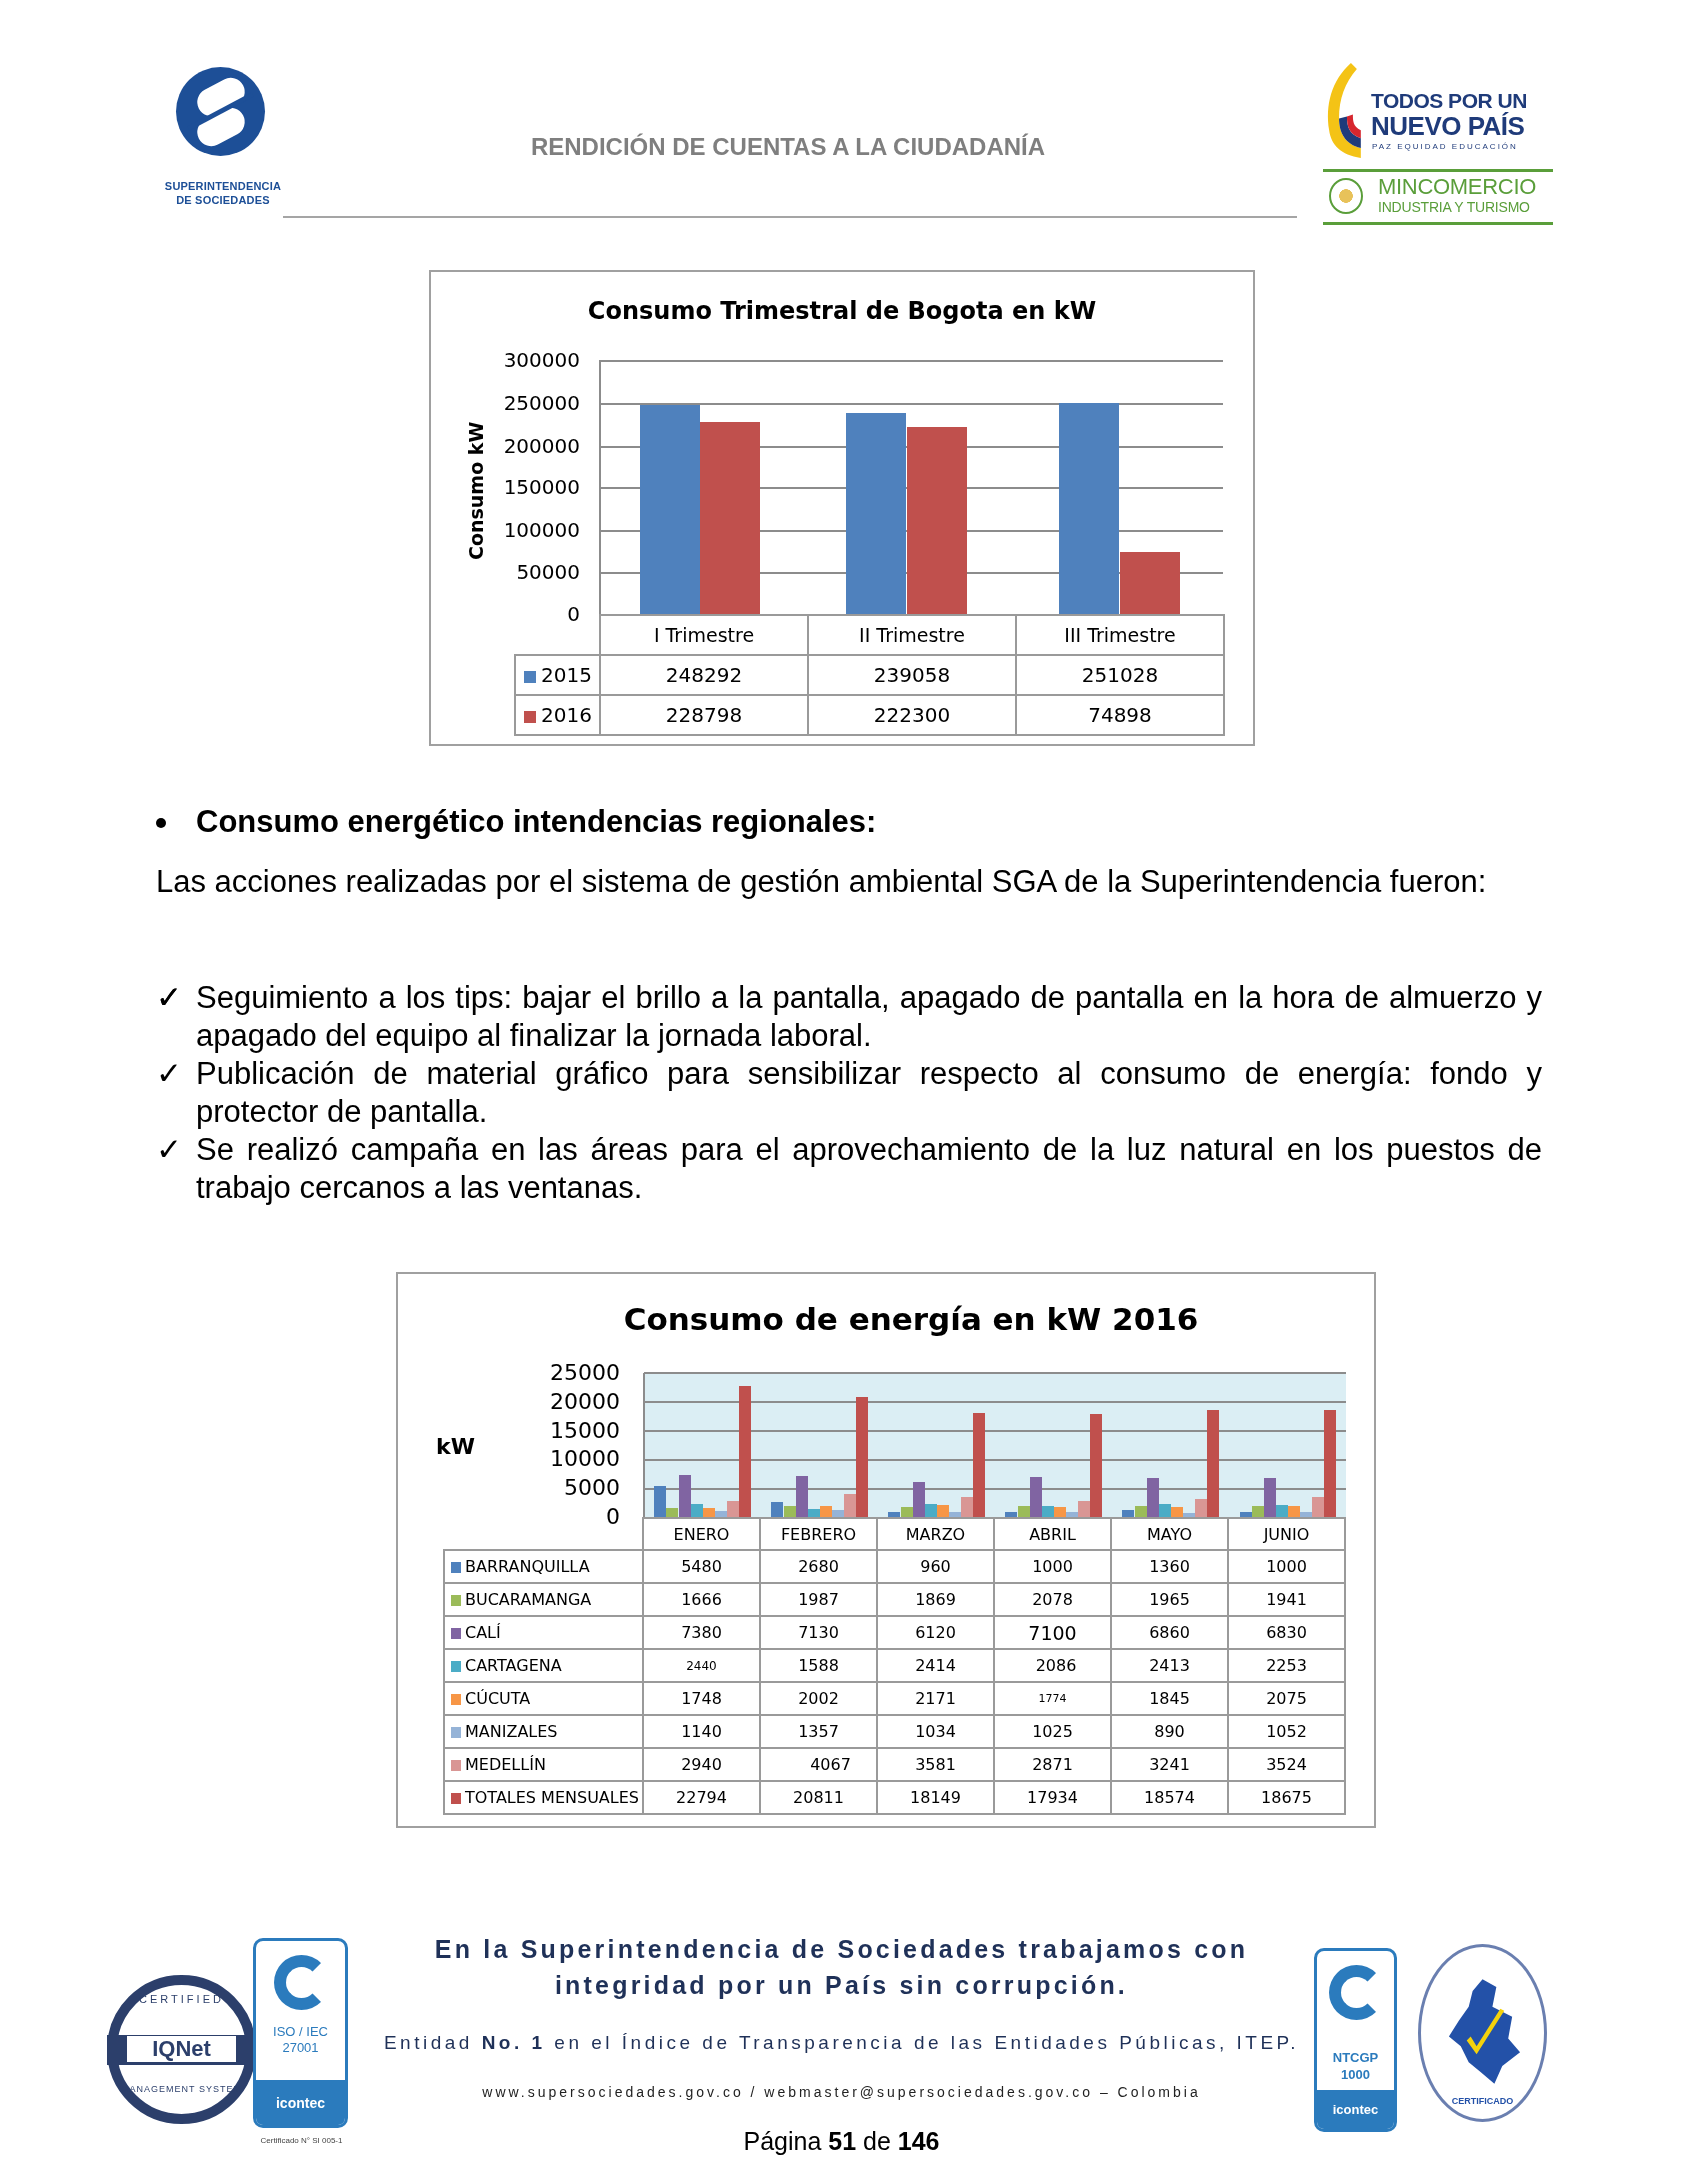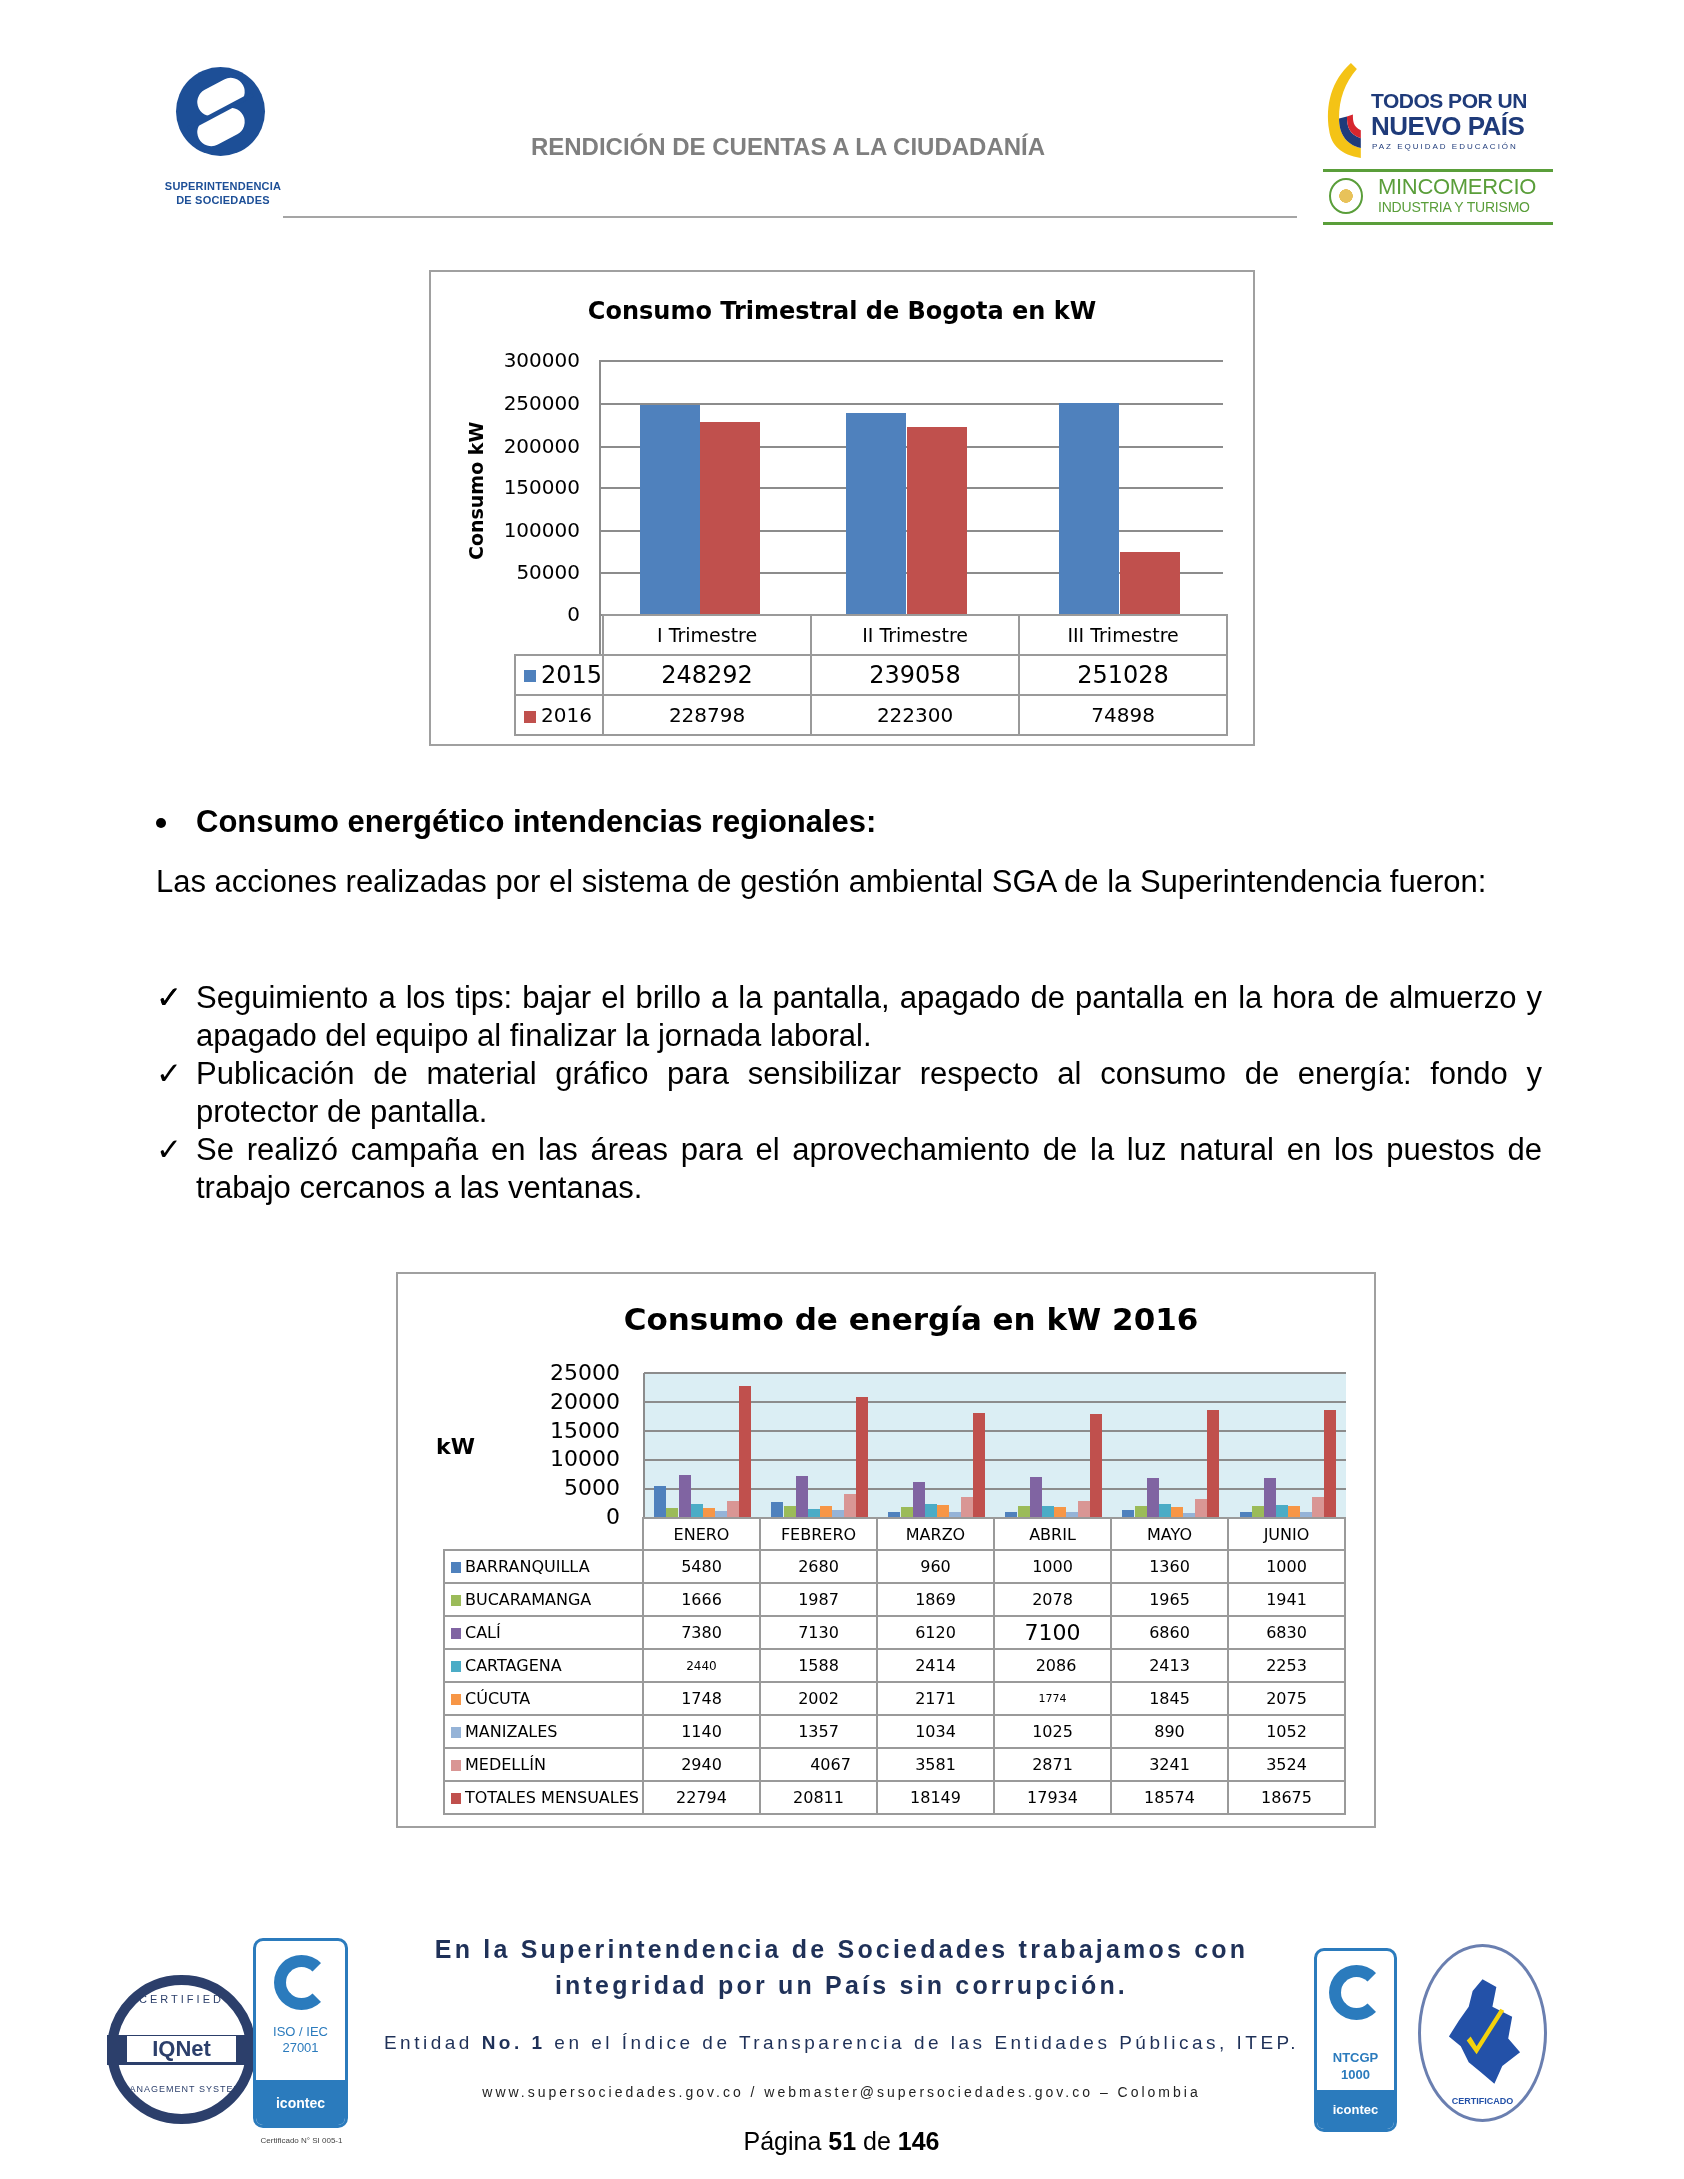--- a/index.html
+++ b/index.html
@@ -120,21 +120,21 @@
 </div>
 
 <table class="dt" style="left:514px; top:614px;">
   <tbody>
       <tr style="height:40px;">
     <td class="blank" style="width:84px;"></td>
     <td style="width:206px; font-size:19px;">I Trimestre</td>
     <td style="width:206px; font-size:19px;">II Trimestre</td>
     <td style="width:206px; font-size:19px;">III Trimestre</td>
   </tr>
-  <tr style="height:40px; font-size:24px;margin-top:48px;">
+  <tr style="height:40px; font-size:20px;margin-top:48px;">
     <td class="lab" style="padding-left:8px;"><span class="sw" style="width:12px;height:12px;background:#4f81bd;margin-right:5px;"></span><span>2015</span></td>
     <td>248292</td>
     <td>239058</td>
     <td>251028</td>
   </tr>
   <tr style="height:40px; font-size:20px;">
     <td class="lab" style="padding-left:8px;"><span class="sw" style="width:12px;height:12px;background:#c0504d;margin-right:5px;"></span><span>2016</span></td>
     <td>228798</td>
     <td>222300</td>
     <td>74898</td>
@@ -258,21 +258,21 @@
         <td style="font-size: 16px;">1869</td>
         <td style="font-size: 16px;">2078</td>
         <td style="font-size: 16px;">1965</td>
         <td style="font-size: 16px;">1941</td>
       </tr>
       <tr style="height: 33px;">
         <td class="lab" style="font-size: 16px; padding-left: 6px;"><span class="sw" style="width: 10px; height: 11px; background: rgb(128, 100, 162); margin-right: 4px;"></span><span>CALÍ</span></td>
         <td style="font-size: 16px;">7380</td>
         <td style="font-size: 16px;">7130</td>
         <td style="font-size: 16px;">6120</td>
-        <td style="font-size: 22px;">7100</td>
+        <td style="font-size: 19px;">7100</td>
         <td style="font-size: 16px;">6860</td>
         <td style="font-size: 16px;">6830</td>
       </tr>
       <tr style="height: 33px;">
         <td class="lab" style="font-size: 16px; padding-left: 6px;"><span class="sw" style="width: 10px; height: 11px; background: rgb(75, 172, 198); margin-right: 4px;"></span><span>CARTAGENA</span></td>
         <td style="font-size: 12px;">2440</td>
         <td style="font-size: 16px;">1588</td>
         <td style="font-size: 16px;">2414</td>
         <td style="font-size: 16px; padding-left: 7px;">2086</td>
         <td style="font-size: 16px;">2413</td>

